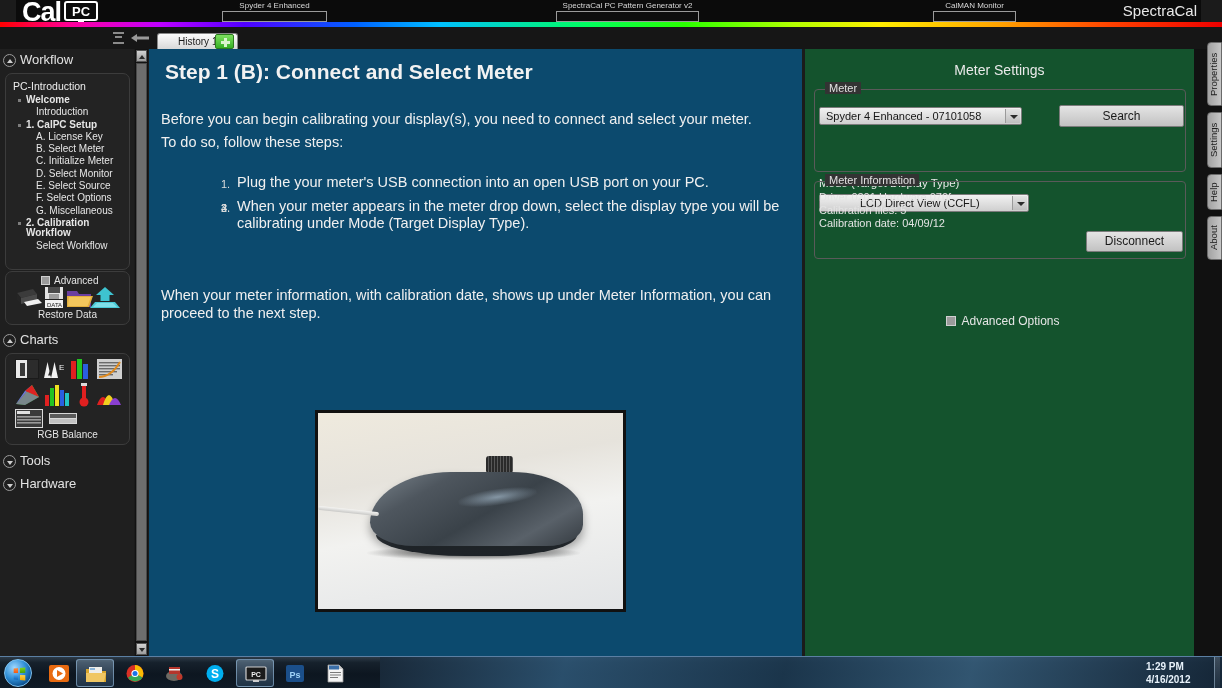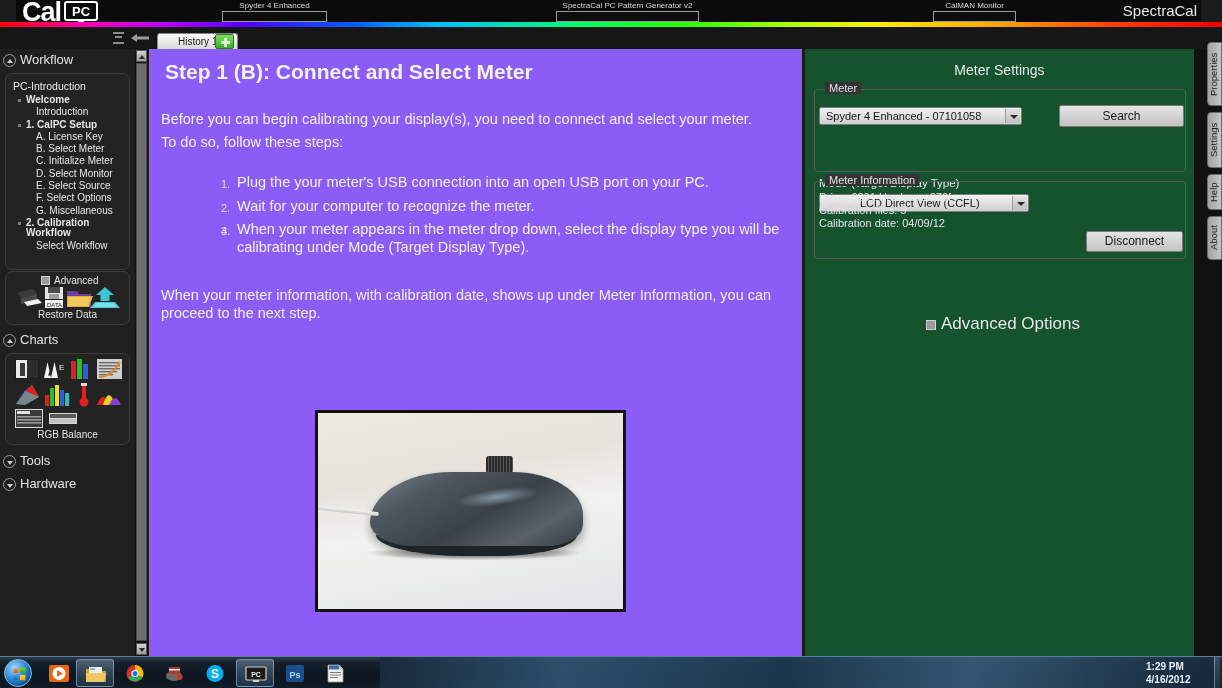--- a/index.html
+++ b/index.html
@@ -155,21 +155,21 @@
   .sb-scroll .btn i {
     position: absolute; left: 2px; top: 4px;
     border-left: 3px solid transparent; border-right: 3px solid transparent;
   }
   .sb-scroll .btn.top i { border-bottom: 4px solid #2a2a2a; }
   .sb-scroll .btn.bot i { border-top: 4px solid #2a2a2a; }
 
   
   .main {
     position: absolute; left: 149px; top: 49px; width: 653px; height: 607px;
-    background: #8b5cf6;
+    background: #0c4a6e;
   }
   .page-title {
     position: absolute; left: 16px; top: 11px;
     font-size: 21px; font-weight: bold; color: #f2f2f2;
   }
   .intro { position: absolute; left: 12px; top: 62px; width: 630px; }
   .intro p {
     font-size: 14.5px; color: #f0f0f0; line-height: 17.5px; margin-bottom: 5px;
   }
   .steps { position: absolute; left: 12px; top: 125px; width: 630px; }
@@ -288,21 +288,21 @@
 
   .info-line {
     position: absolute; left: 14px; font-size: 11px; color: #e4e4e4;
   }
   #info-1 { top: 142px; }
   #info-2 { top: 155px; }
   #info-3 { top: 168px; }
 
   .adv-opt {
     position: absolute; left: 0; right: 0; top: 265px; text-align: center;
-    font-size: 17px; color: #e6e6e6; padding-left: 7px;
+    font-size: 12px; color: #e6e6e6; padding-left: 7px;
   }
   .adv-opt .cb {
     display: inline-block; width: 10px; height: 10px; vertical-align: -1px;
     background: #9b9b9b; border: 1px solid #d0d0d0; margin-right: 5px;
   }
 
   
   .vtabs { position: absolute; left: 1205px; top: 30px; width: 17px; height: 230px; }
   .vtab {
     position: absolute; left: 2px; width: 15px;
@@ -565,21 +565,21 @@
   <div class="main">
     <div class="page-title">Step 1 (B): Connect and Select Meter</div>
 
     <div class="intro">
       <p>Before you can begin calibrating your display(s), you need to connect and select your meter.</p>
       <p>To do so, follow these steps:</p>
     </div>
 
     <ol class="steps">
       <li><span class="num">1.</span><span>Plug the your meter's USB connection into an open USB port on your PC.</span></li>
-      <li><span class="num">2.</span><span>Wait for your computer to recognize the meter.</span></li>
+      <li><span class="num">2.</span></li>
       <li><span class="num">3.</span></li>
       <li><span class="num">4.</span><span>When your meter appears in the meter drop down, select the display type you will be calibrating under Mode (Target Display Type).</span></li>
     </ol>
 
     <div class="closing">When your meter information, with calibration date, shows up under Meter Information, you can proceed to the next step.</div>
 
     <div class="photo">
       <div class="photo-inner">
         <div class="spy-shadow"></div>
         <div class="spy-base"></div>

